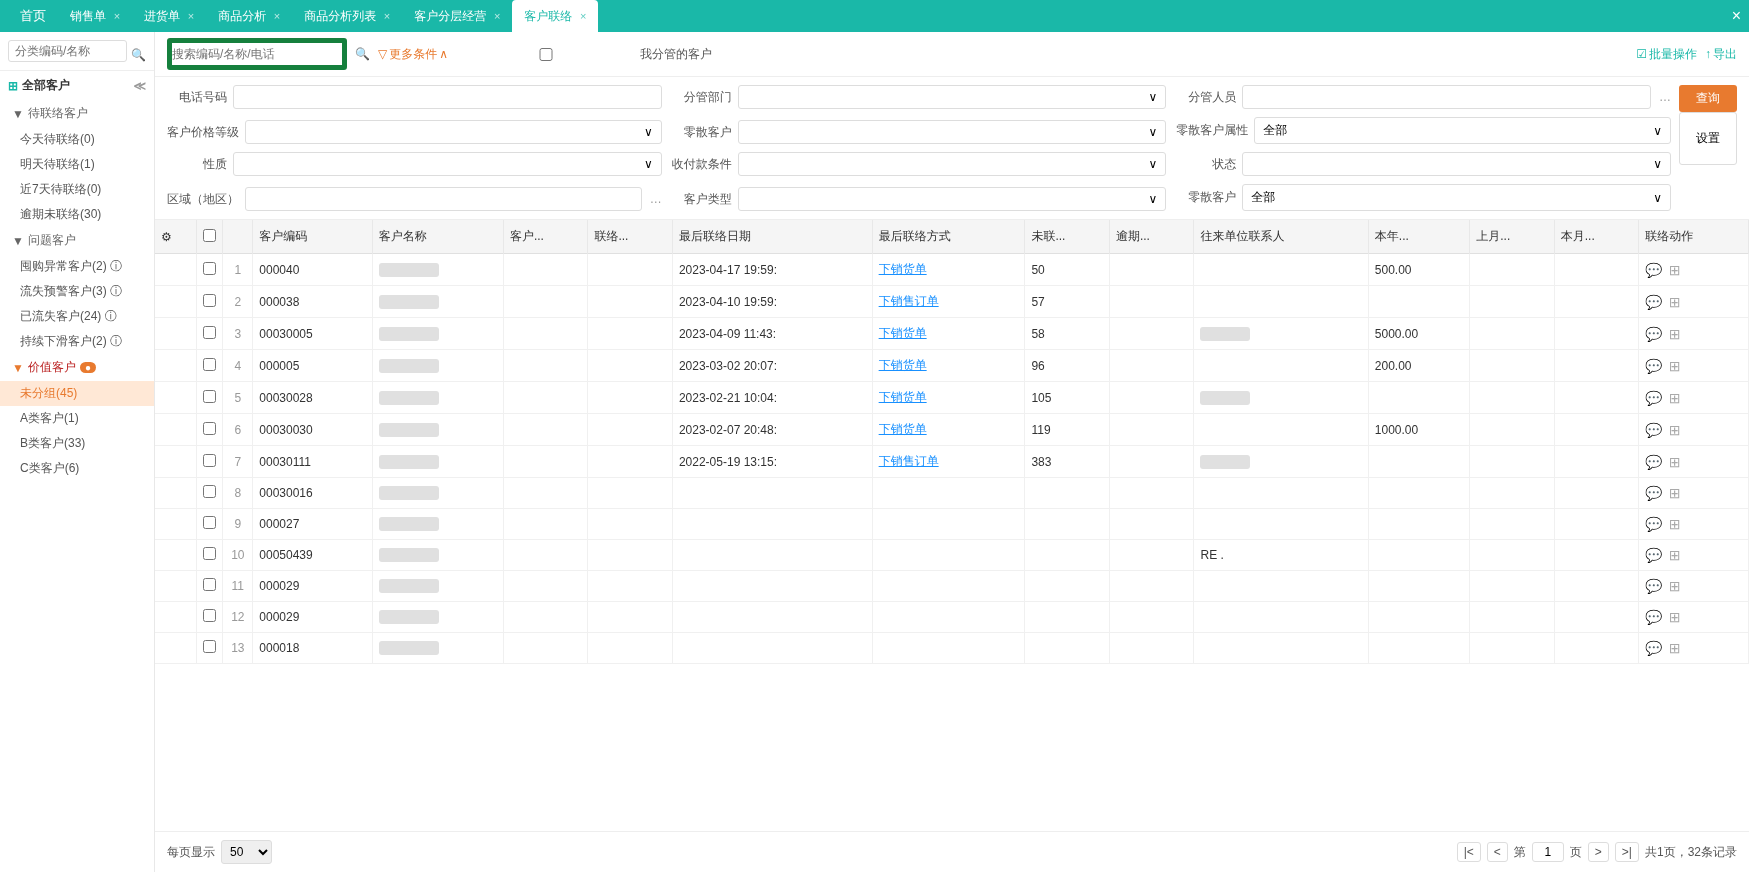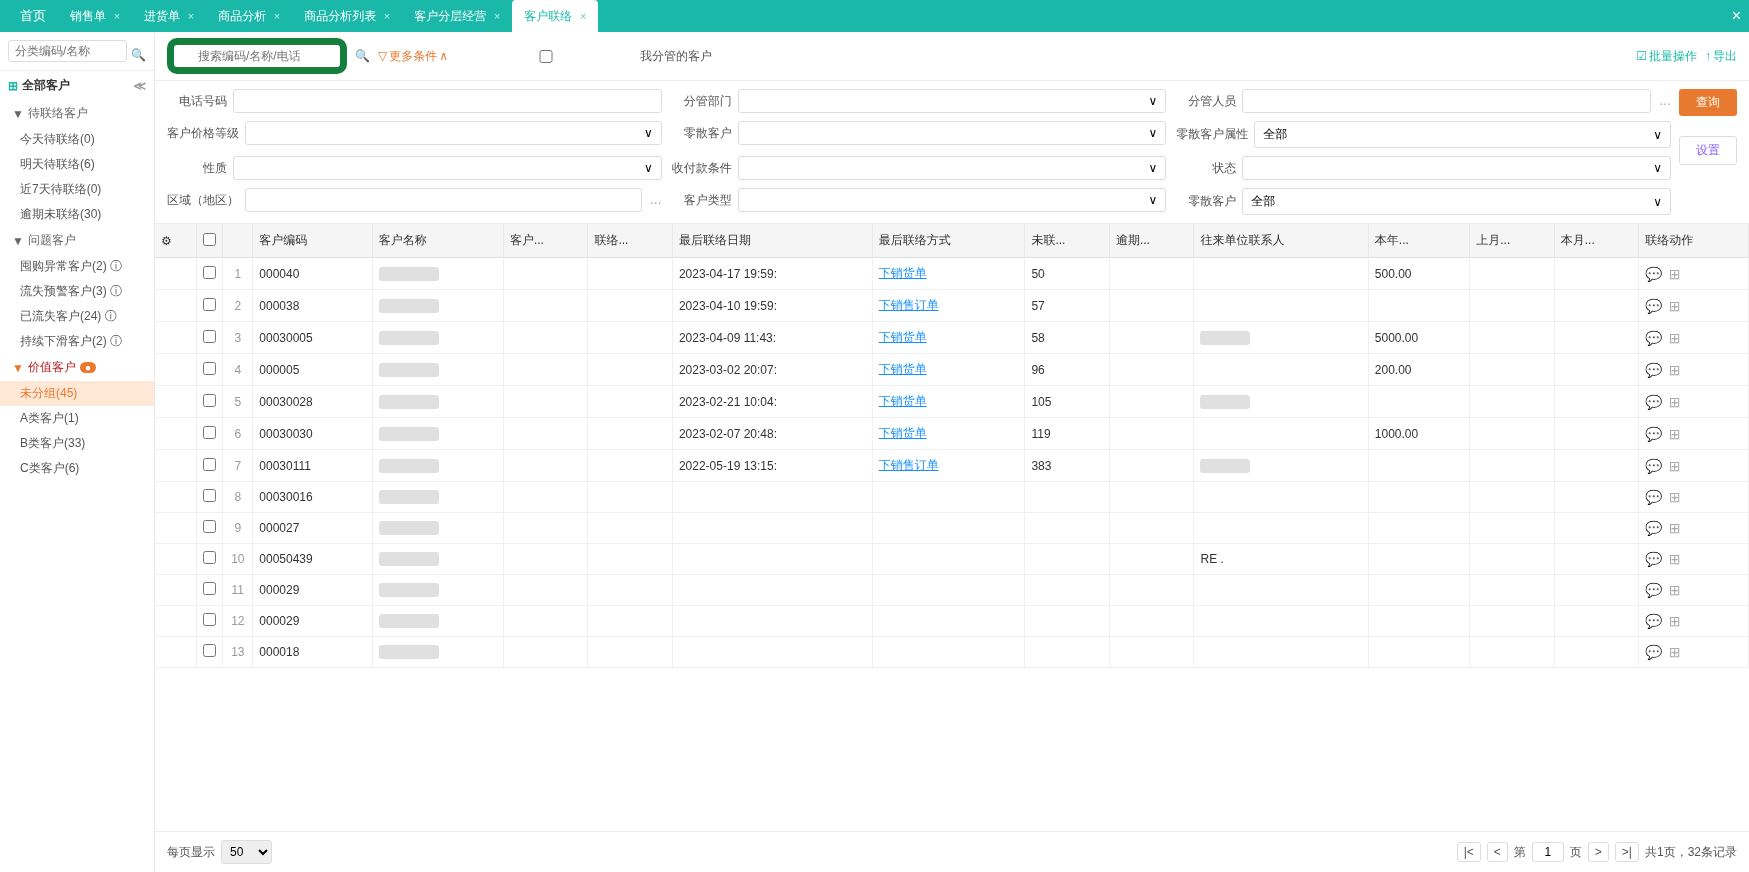--- a/index.html
+++ b/index.html
@@ -127,23 +127,23 @@
     
     .filter-bar {
       display: flex;
       align-items: center;
       padding: 6px 12px;
       background: #fff;
       border-bottom: 1px solid #eee;
       gap: 8px;
     }
     .filter-bar input {
-      border: 7px solid #15803d;
-      border-radius: 10px;
-      padding: 4px 24px;
+      border: 5px solid #15803d;
+      border-radius: 3px;
+      padding: 4px 0;
       width: 180px;
       font-size: 12px;
       outline: none;
     }
     .filter-bar .search-btn {
       color: #999;
       cursor: pointer;
     }
     .filter-bar .more-conditions {
       color: #e87a2f;
@@ -173,21 +173,21 @@
     }
 
     
     .advanced-filter {
       background: #fff;
       border-bottom: 1px solid #eee;
       padding: 8px 12px;
     }
     .filter-row {
       display: flex;
-      align-items: flex-start;
+      align-items: flex-end;
       gap: 10px;
       margin-bottom: 8px;
     }
     .filter-row:last-child { margin-bottom: 0; }
     .filter-cell {
       display: flex;
       align-items: center;
       flex: 1;
       gap: 6px;
     }
@@ -213,37 +213,37 @@
       flex: 1;
       border: 1px solid #ddd;
       border-radius: 3px;
       padding: 4px 8px;
       font-size: 12px;
       outline: none;
     }
     .filter-actions {
       display: flex;
       flex-direction: column;
-      gap: 20px;
+      gap: 0;
     }
     .btn-primary {
       background: #e87a2f;
       color: #fff;
       border: none;
       border-radius: 3px;
       padding: 5px 16px;
       cursor: pointer;
       font-size: 12px;
     }
     .btn-default {
       background: #fff;
-      color: #8b5cf6;
+      color: #000000;
       border: 1px solid #ddd;
       border-radius: 3px;
-      padding: 5px 16px;
+      padding: 17px 16px;
       cursor: pointer;
       font-size: 12px;
     }
 
     
     .table-container {
       flex: 1;
       overflow: auto;
       background: #fff;
     }
@@ -397,21 +397,21 @@
       <span class="grid-icon">⊞</span>
       <span>全部客户</span>
       <span class="collapse-arrow">≪</span>
     </div>
 
     <div class="sidebar-group-title">
       <span class="arrow">▼</span>
       <span>待联络客户</span>
     </div>
     <div class="sidebar-item">今天待联络(0)</div>
-    <div class="sidebar-item">明天待联络(6)</div>
+    <div class="sidebar-item">明天待联络(1)</div>
     <div class="sidebar-item">近7天待联络(0)</div>
     <div class="sidebar-item">逾期未联络(30)</div>
 
     <div class="sidebar-group-title">
       <span class="arrow">▼</span>
       <span>问题客户</span>
     </div>
     <div class="sidebar-item">囤购异常客户(2) ⓘ</div>
     <div class="sidebar-item">流失预警客户(3) ⓘ</div>
     <div class="sidebar-item">已流失客户(24) ⓘ</div>

